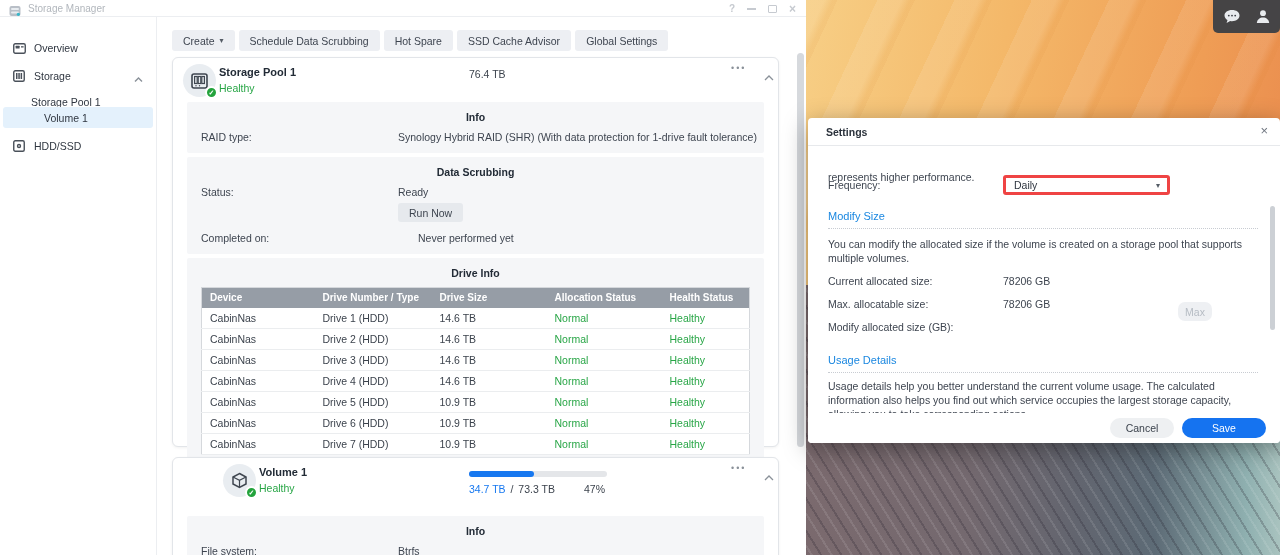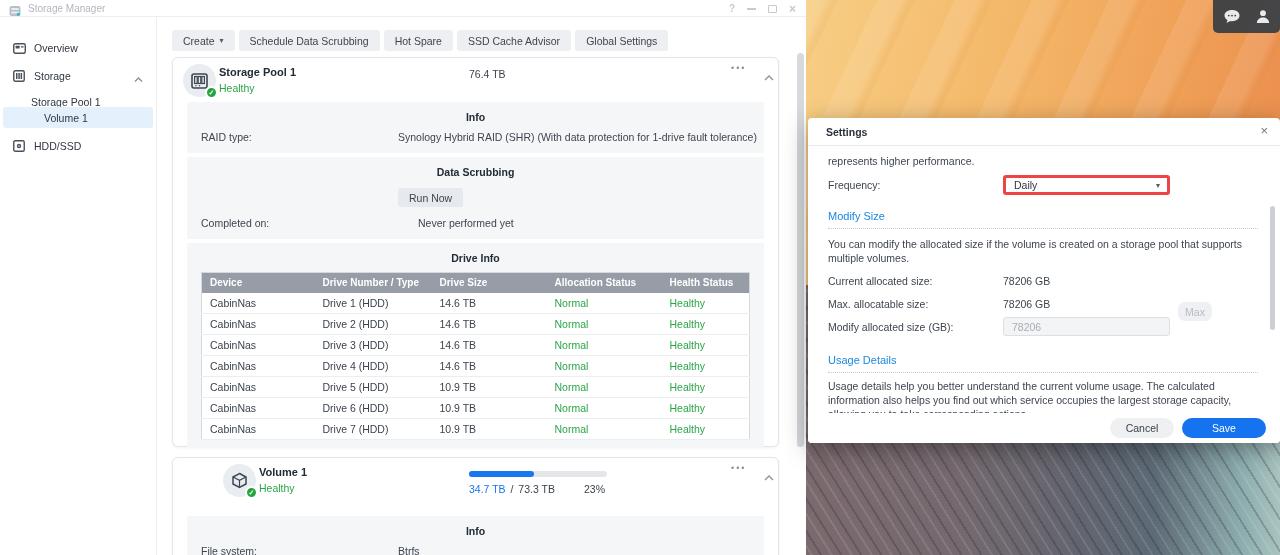--- a/index.html
+++ b/index.html
@@ -251,20 +251,24 @@
       <div class="section">
         <h4>Info</h4>
         <div class="kv" style="margin-bottom:2px;">
           <span class="k">RAID type:</span>
           <span class="v">Synology Hybrid RAID (SHR) (With data protection for 1-drive fault tolerance)</span>
         </div>
       </div>
 
       <div class="section">
         <h4>Data Scrubbing</h4>
+        <div class="kv" style="margin-bottom:3px;">
+          <span class="k">Status:</span>
+          <span class="v">Ready</span>
+        </div>
         <button class="run-btn">Run Now</button>
         <div class="kv" style="margin-bottom:2px;gap:20px;">
           <span class="k">Completed on:</span>
           <span class="v">Never performed yet</span>
         </div>
       </div>
 
       <div class="section">
         <h4>Drive Info</h4>
         <table class="drv">
@@ -351,21 +355,21 @@
         <span class="c-title" style="left:86px;">Volume 1</span>
         <span class="c-status" style="left:86px;">Healthy</span>
         <div class="prog">
           <div class="prog-fill" style="width: 47%;"></div>
         </div>
         <span class="usage-line">
           <span class="blue">34.7 TB</span>
           <span style="margin: 0px 2px;">/</span>
           <span>73.3 TB</span>
         </span>
-        <span class="usage-pct">23%</span>
+        <span class="usage-pct">47%</span>
         <span class="c-more">•••</span>
         <span class="c-collapse">
           <svg width="10" height="6" viewBox="0 0 10 6">
               <polyline points="1,5 5,1 9,5" fill="none" stroke="#8a9199" stroke-width="1.3"></polyline>
             </svg>
         </span>
       </div>
       <div class="section" style="margin-top:14px;">
         <h4>Info</h4>
         <div class="kv">
@@ -377,40 +381,39 @@
 
     <div class="main-scroll"></div>
   </div>
 
   <div class="dlg">
     <div class="dlg-head">
       <span class="dlg-title">Settings</span>
       <span class="dlg-close">×</span>
     </div>
 
-    <div class="dlg-text" style="left:20px; top:36px;">represents higher performance.</div>
+    <div class="dlg-text" style="left:20px; top:52px;">represents higher performance.</div>
 
     <span class="dlg-label" style="top:61px;">Frequency:</span>
     <div class="sel" style="top:57px;">
       <span>Daily</span>
       <span class="caret">▾</span>
     </div>
 
     <span class="dlg-sec" style="top:92px;">Modify Size</span>
     <div class="dlg-div" style="top:110px;"></div>
     <div class="dlg-text" style="left:20px; top:119px; width:438px;">You can modify the allocated size if the volume is created on a storage pool that supports multiple volumes.</div>
 
     <span class="dlg-label" style="top:157px;">Current allocated size:</span>
     <span class="dlg-value" style="top:157px;">78206 GB</span>
 
     <span class="dlg-label" style="top:180px;">Max. allocatable size:</span>
     <span class="dlg-value" style="top:180px;">78206 GB</span>
 
     <span class="dlg-label" style="top:203px;">Modify allocated size (GB):</span>
-    <input class="dlg-input" style="top: 199px;" disabled="" placeholder="78206">
     <button class="max-btn" style="top:184px;border-radius:7px;">Max</button>
 
     <span class="dlg-sec" style="top:236px;">Usage Details</span>
     <div class="dlg-div" style="top:254px;"></div>
     <div class="dlg-text clip" style="left:20px; top:261px; width:440px; height:34px;">Usage details help you better understand the current volume usage. The calculated information also helps you find out which service occupies the largest storage capacity, allowing you to take corresponding actions.</div>
 
     <div class="dlg-scroll"></div>
 
     <div class="dlg-footer">
       <button class="btn-cancel">Cancel</button>

